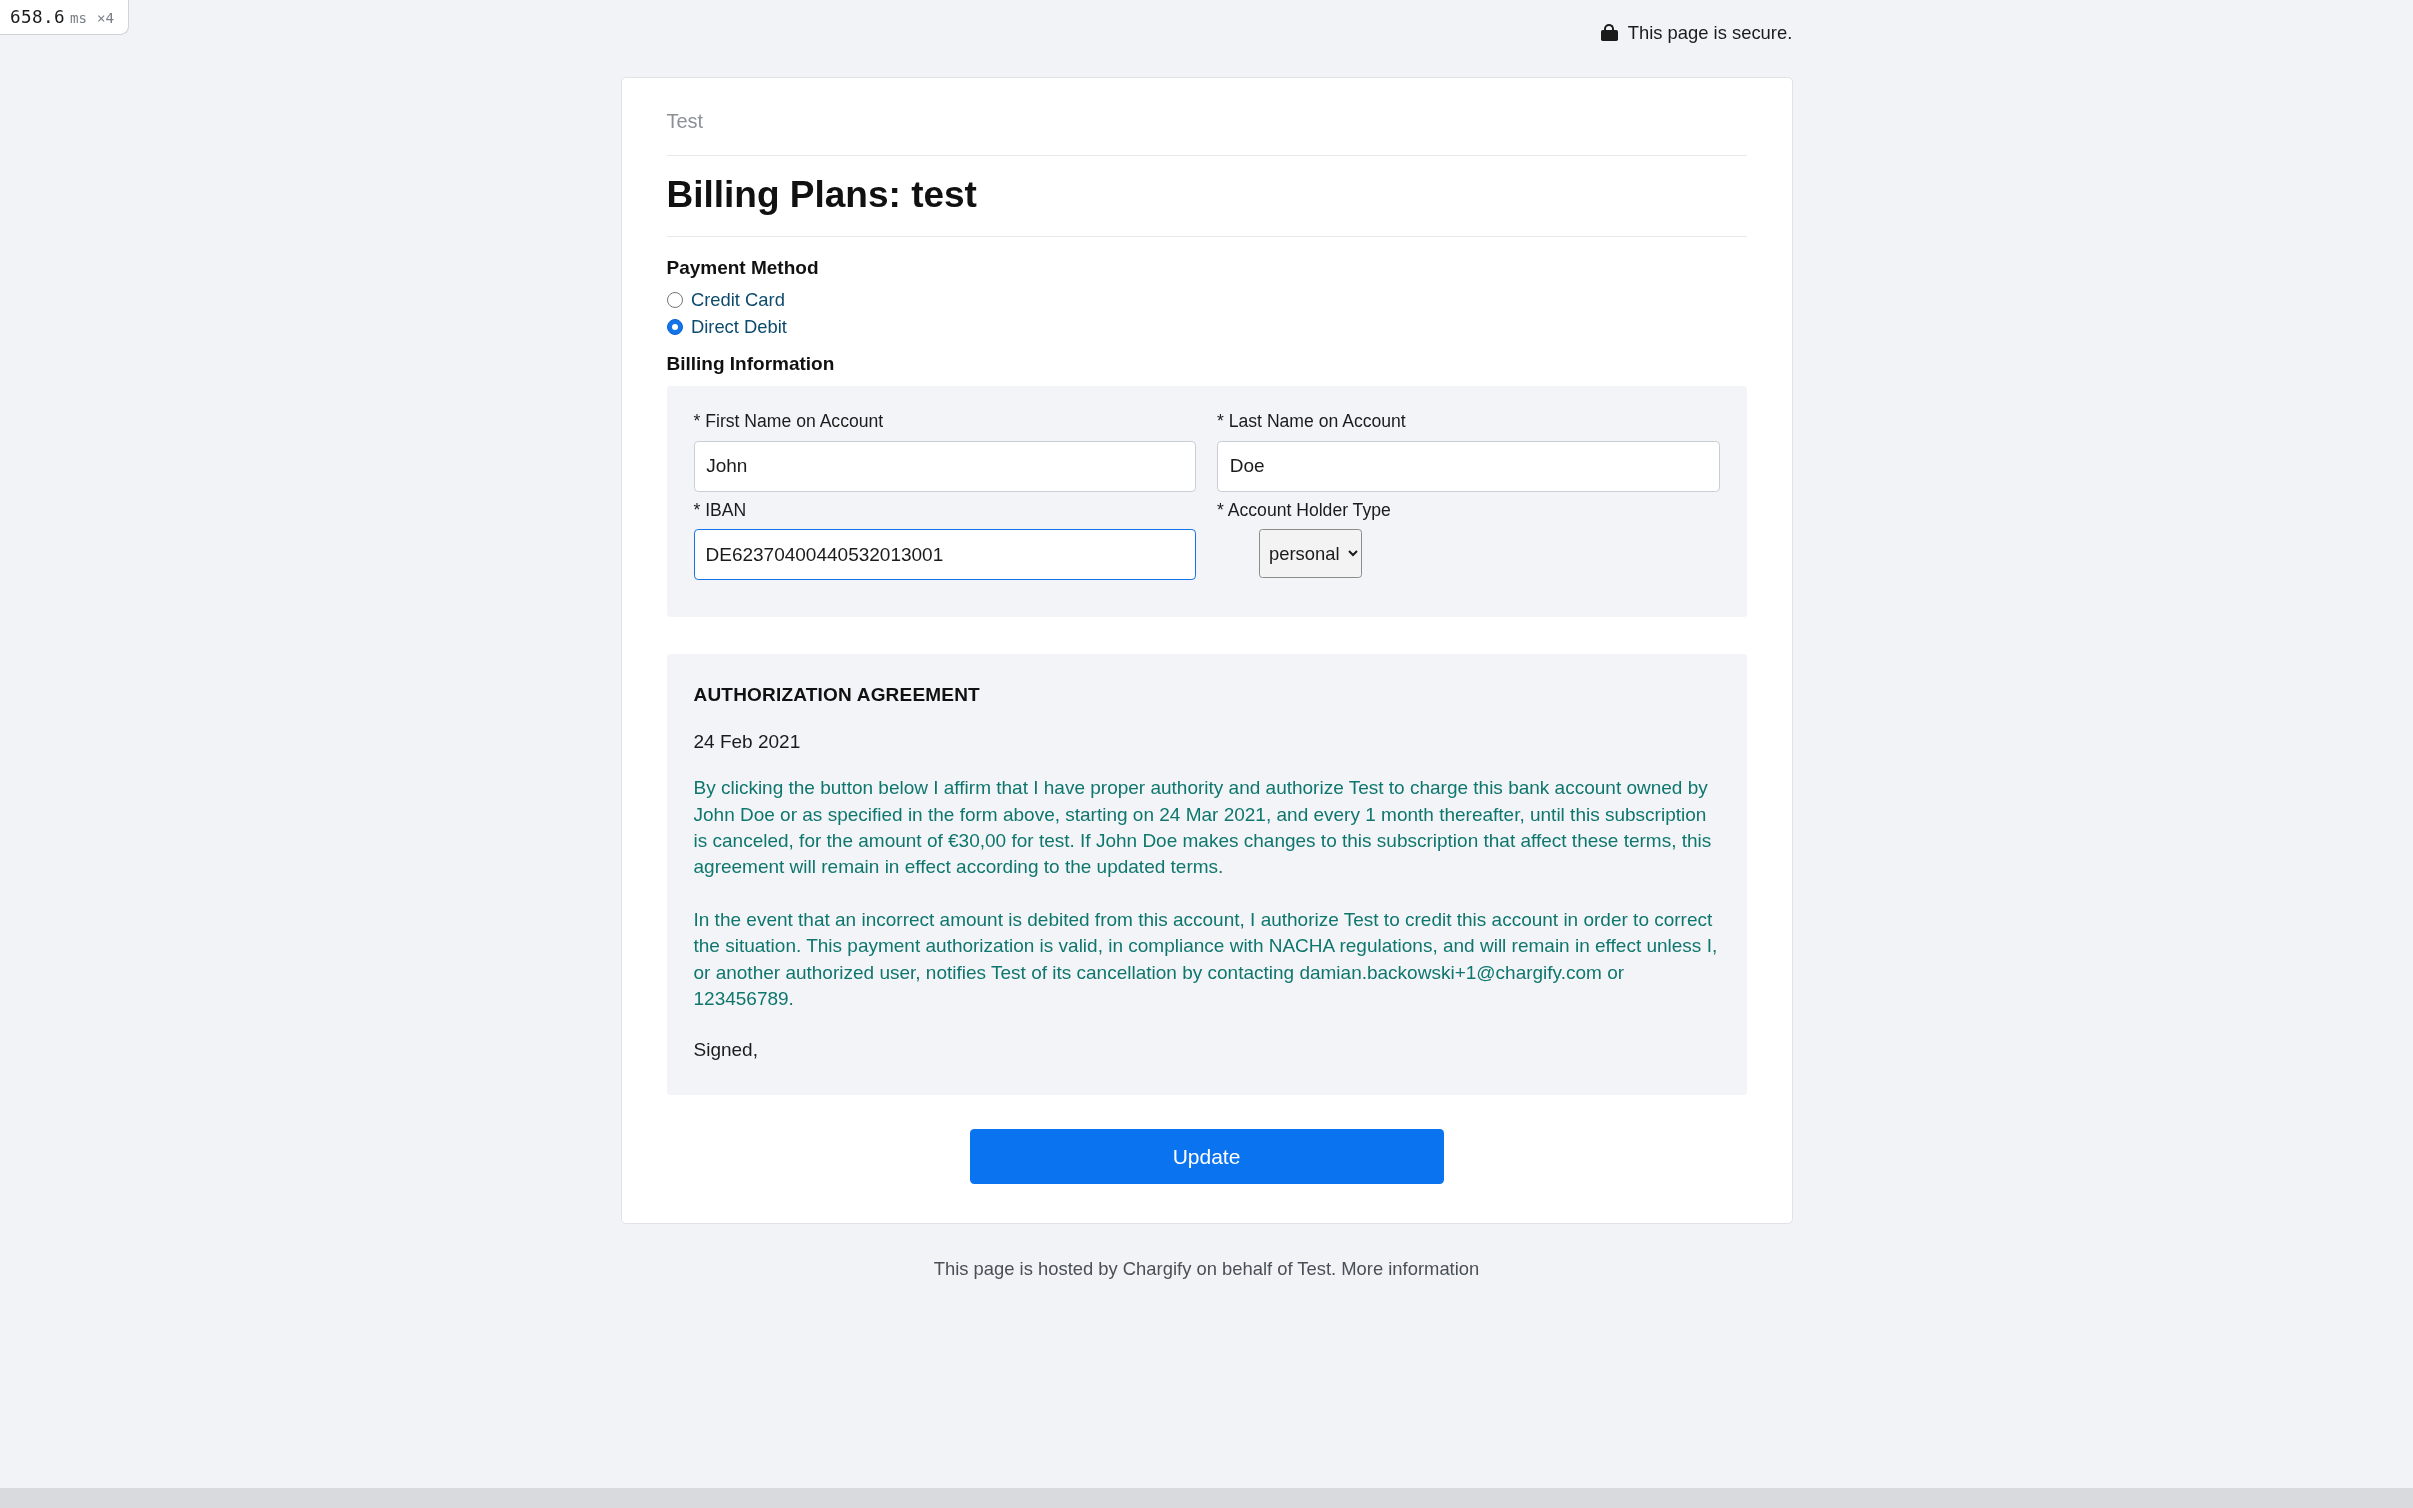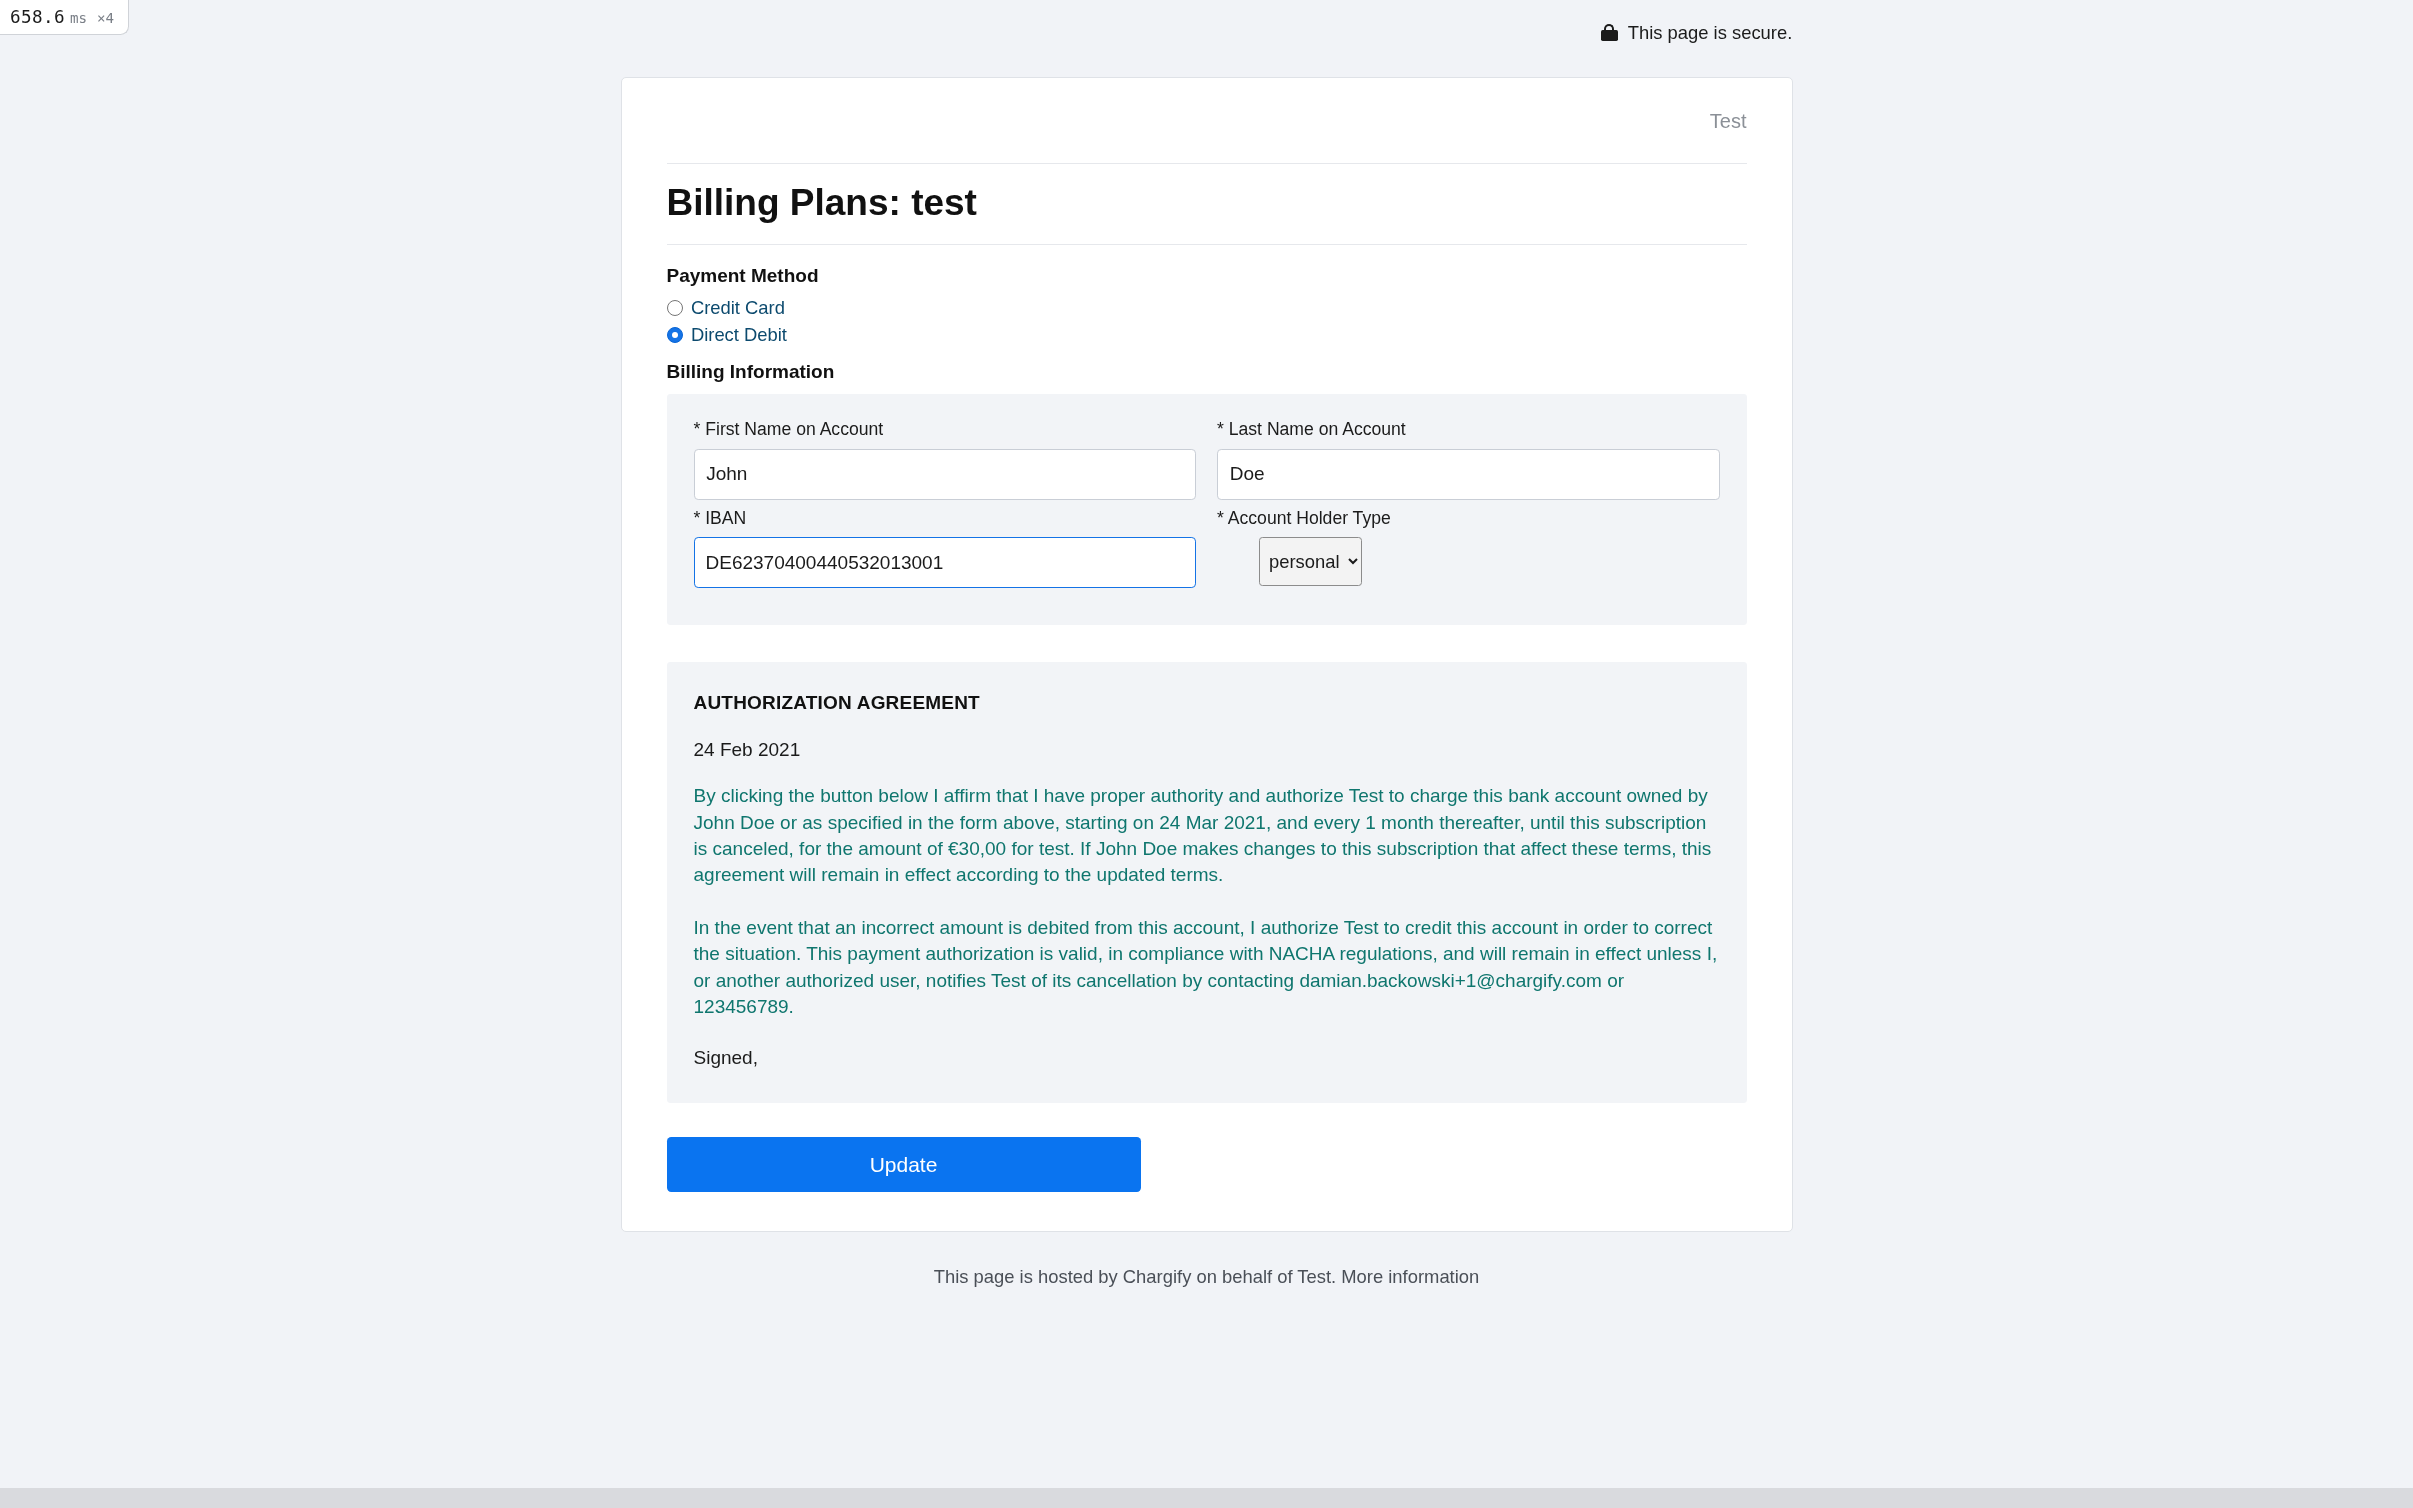--- a/index.html
+++ b/index.html
@@ -84,23 +84,22 @@
     width: 1172px;
     background: #ffffff;
     border: 0.8px solid #dfe2e7;
     border-radius: 5px;
     padding: 32px 45px 39px 45px;
   }
 
   .merchant-name {
     font-size: 20px;
     color: #8b9097;
-    padding-bottom: 30px;
+    padding-bottom: 22px;
     border-bottom: 0.8px solid #e6e8ec;
-    text-align: right;
   }
   .page-title {
     font-size: 37px;
     font-weight: bold;
     color: #111;
     margin: 18.4px 0 20px 0;
     padding-bottom: 20px;
     border-bottom: 0.8px solid #e6e8ec;
   }
 
@@ -212,21 +211,21 @@
     max-width: 1039px;
   }
   .auth-signed {
     font-size: 19px;
     color: #1b1b1b;
   }
 
   
   .button-row {
     display: flex;
-    justify-content: flex-start;
+    justify-content: center;
     margin-top: 34px;
   }
   .update-button {
     width: 474px;
     height: 55px;
     background: #0a74f0;
     border: none;
     border-radius: 4.2px;
     color: #ffffff;
     font-size: 21px;

